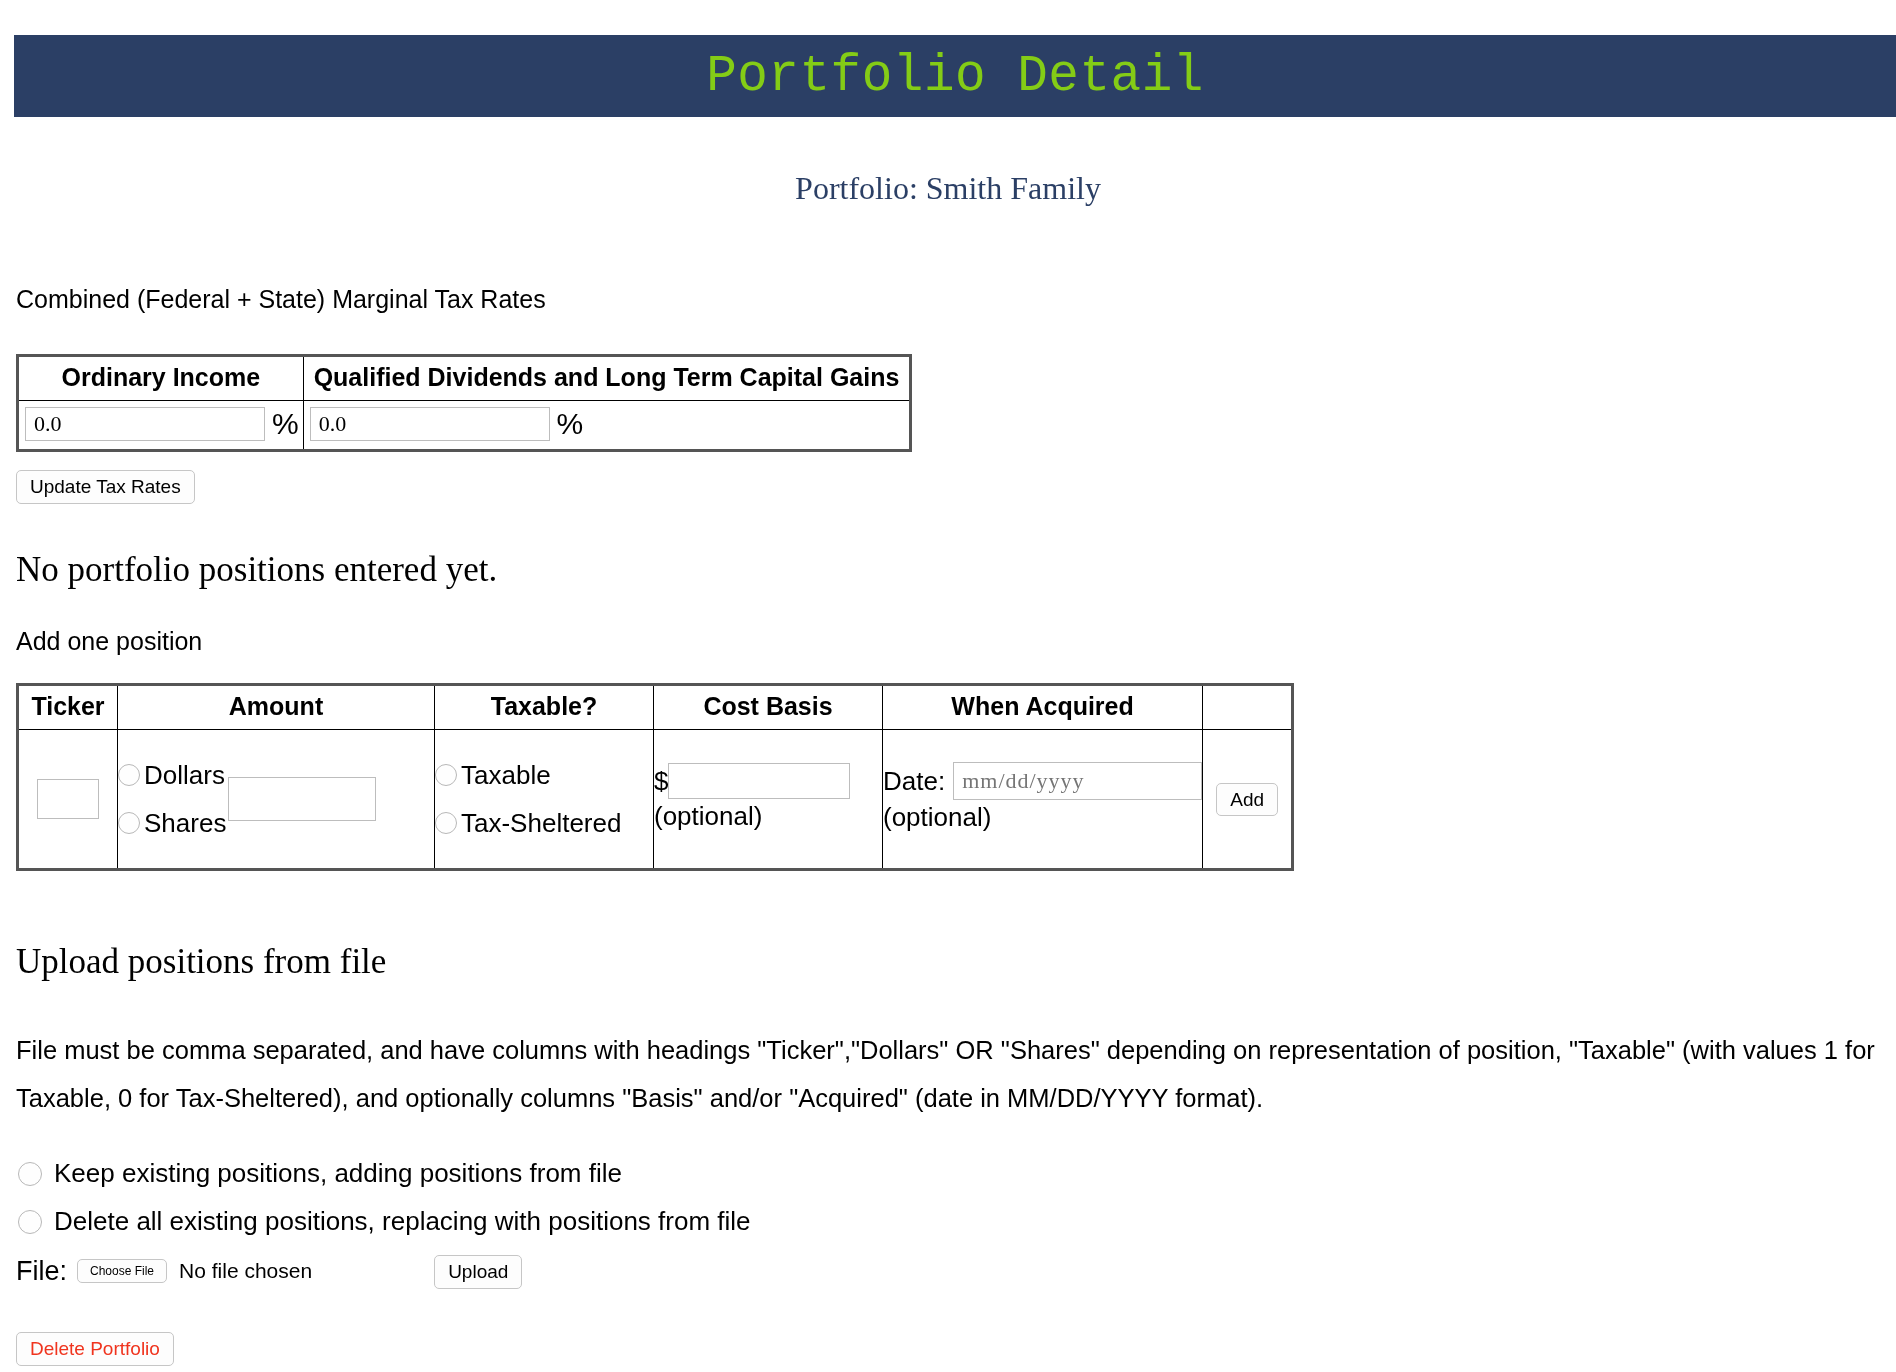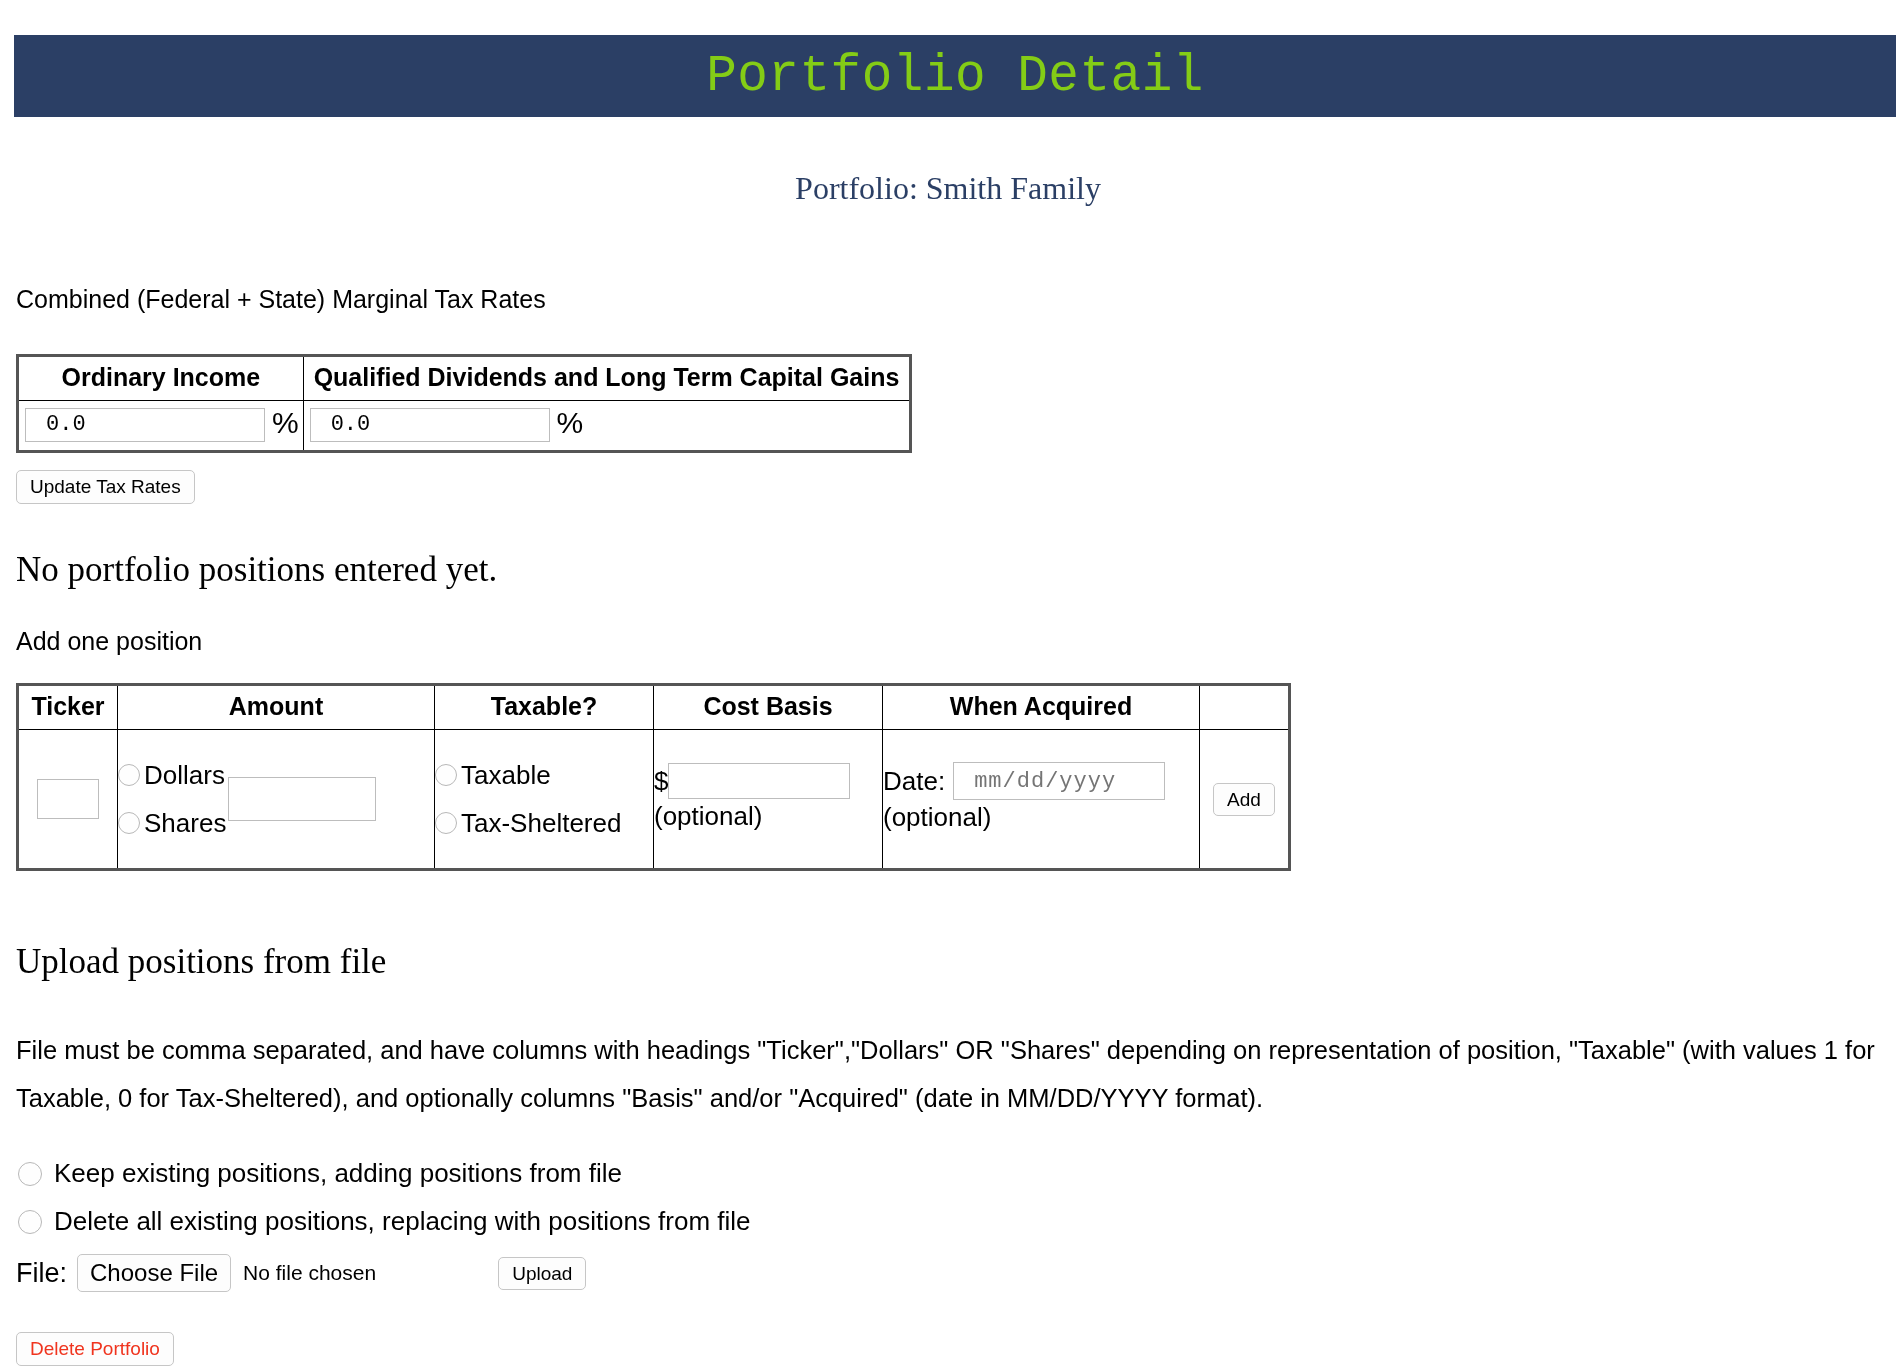--- a/index.html
+++ b/index.html
@@ -73,23 +73,23 @@
     padding: 6px 10px 8px 10px;
     text-align: center;
     white-space: nowrap;
   }
   .tax-cell {
     padding: 6px 4px 8px 6px !important;
     font-size: 25px;
     white-space: nowrap;
   }
   input.textbox {
-    font-family: Liberation Mono, monospace;
+    font-family: Liberation Serif, serif;
     font-size: 22px;
-    padding: 2px 20px;
+    padding: 2px 8px;
     border: 1px solid #bdbdbd;
     background: #fff;
     color: #000;
     box-sizing: border-box;
     outline: none;
   }
   .tax-input { width: 240px; height: 34px; }
   .pct { font-size: 30px; line-height: 1; vertical-align: middle; }
 
   
@@ -162,21 +162,21 @@
     background: #fefefe;
     margin: 0;
     flex: 0 0 auto;
     cursor: pointer;
   }
   .amount-input { width: 148px; height: 44px; margin-left: 2px; }
   .basis-line { display: flex; align-items: center; }
   .basis-input { width: 182px; height: 36px; }
   .date-line { display: flex; align-items: center; gap: 8px; }
   .date-input {
-    width: 212px;
+    width: 249px;
     height: 38px;
     font-family: "Liberation Mono", monospace;
     font-size: 19px;
     color: #6b6b6b;
     letter-spacing: 1px;
   }
   .optional-text { font-size: 26px; line-height: 1.35; }
 
   
   .upload-heading {
@@ -212,21 +212,21 @@
     left: 16px;
     top: 1254px;
     display: flex;
     align-items: center;
     font-size: 27px;
     gap: 10px;
   }
   .file-picker { display: flex; align-items: center; gap: 12px; }
   .choose-file-btn {
     font-family: "Liberation Sans", sans-serif;
-    font-size: 24px;
+    font-size: 12px;
     background: #fdfdfd;
     border: 1px solid #c6c6c6;
     border-radius: 5px;
     padding: 4px 12px;
     cursor: pointer;
     color: #000;
   }
   .no-file-text { font-size: 21px; color: #000; }
   .upload-btn-wrap { margin-left: 112px; }
 

